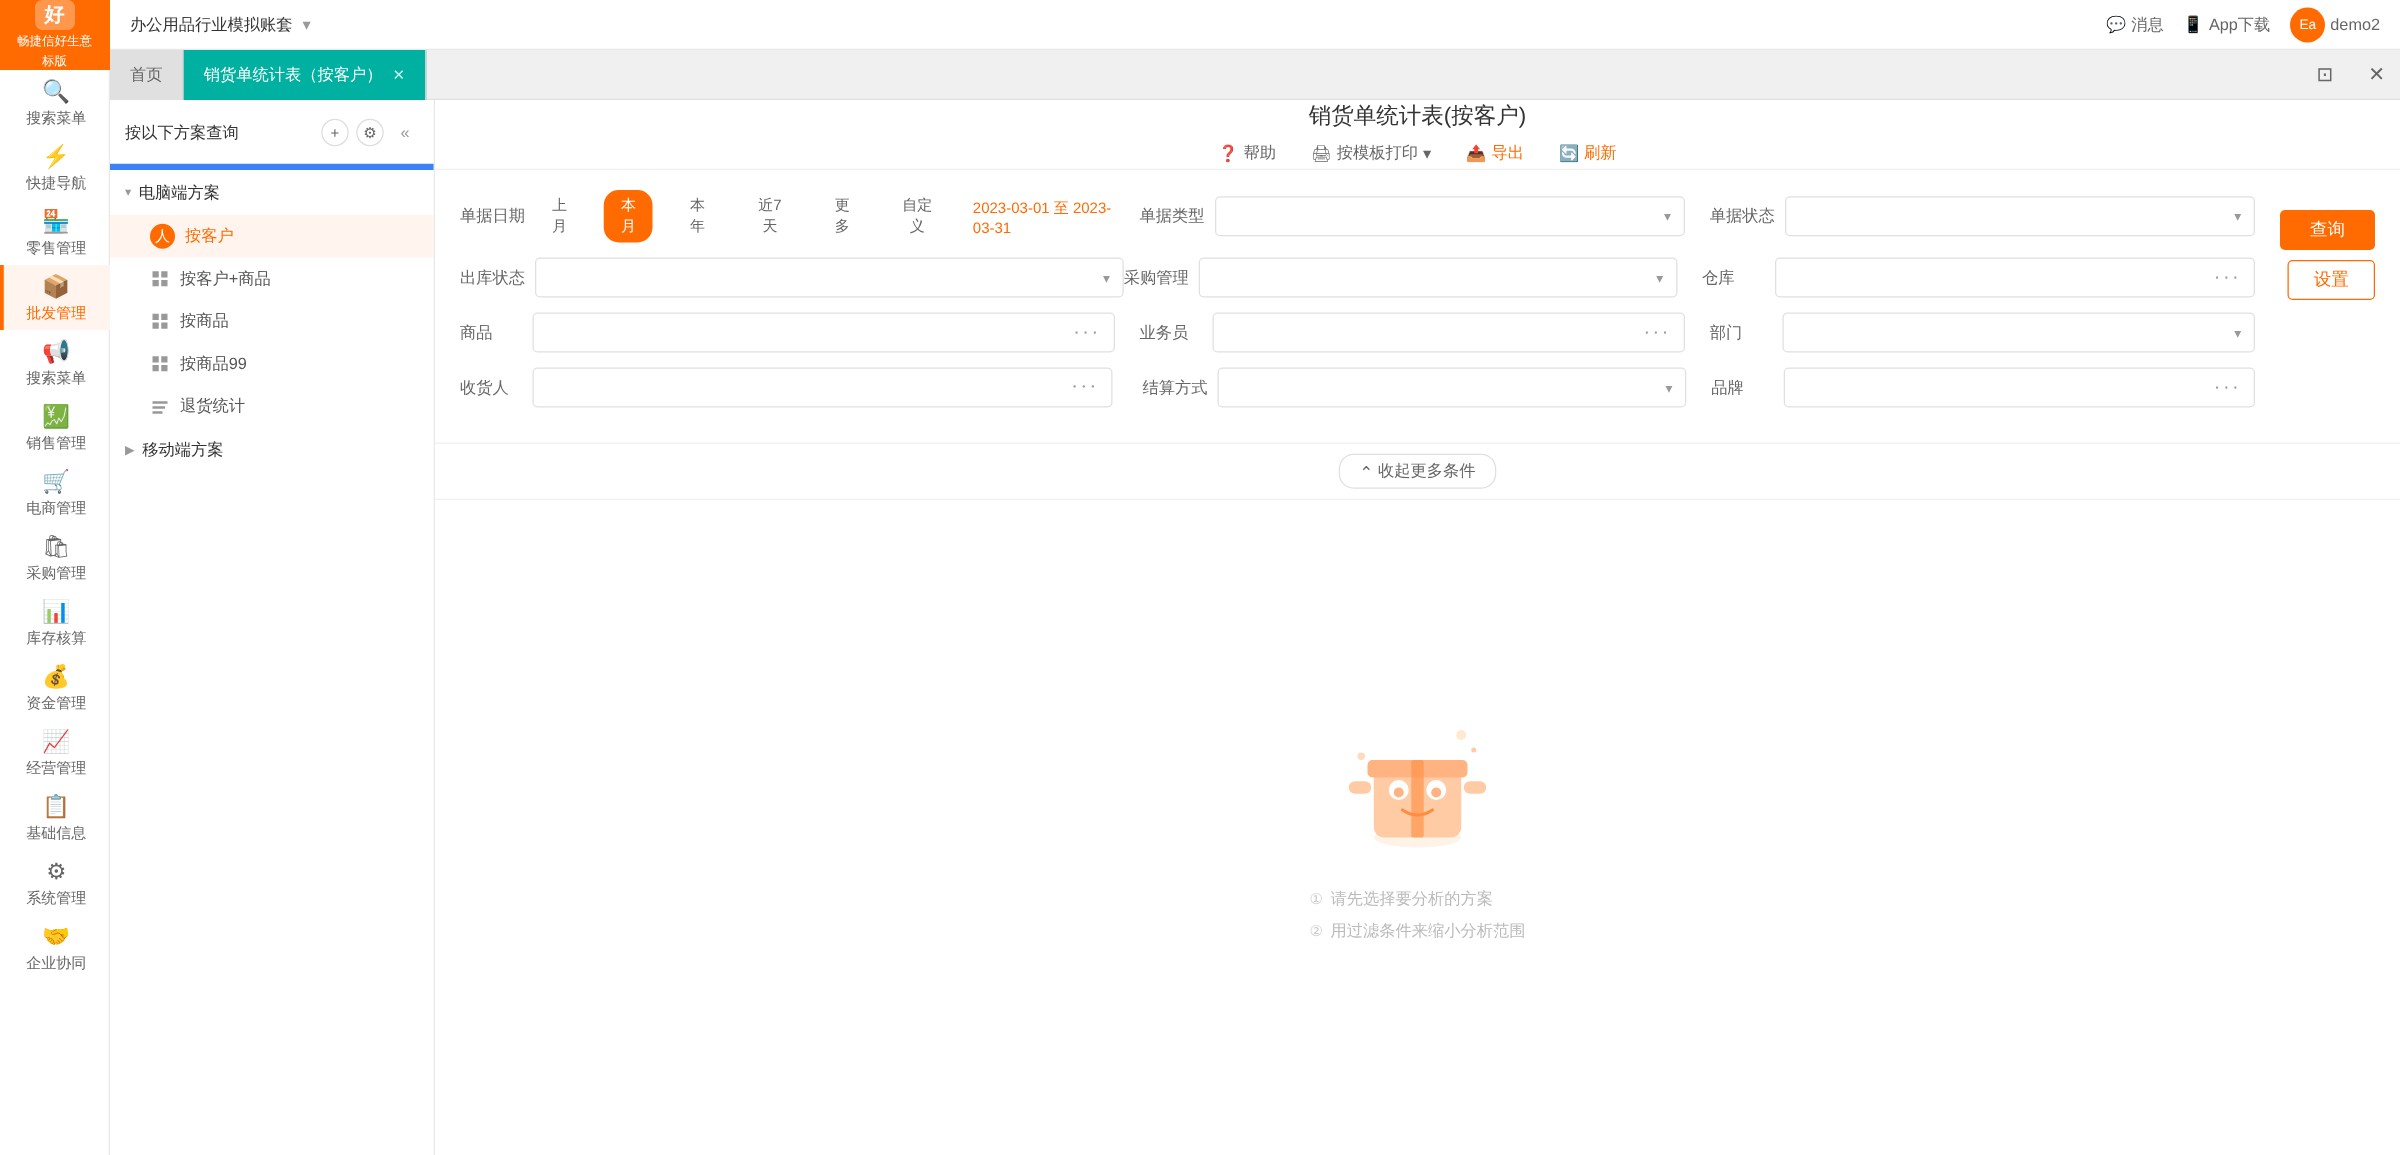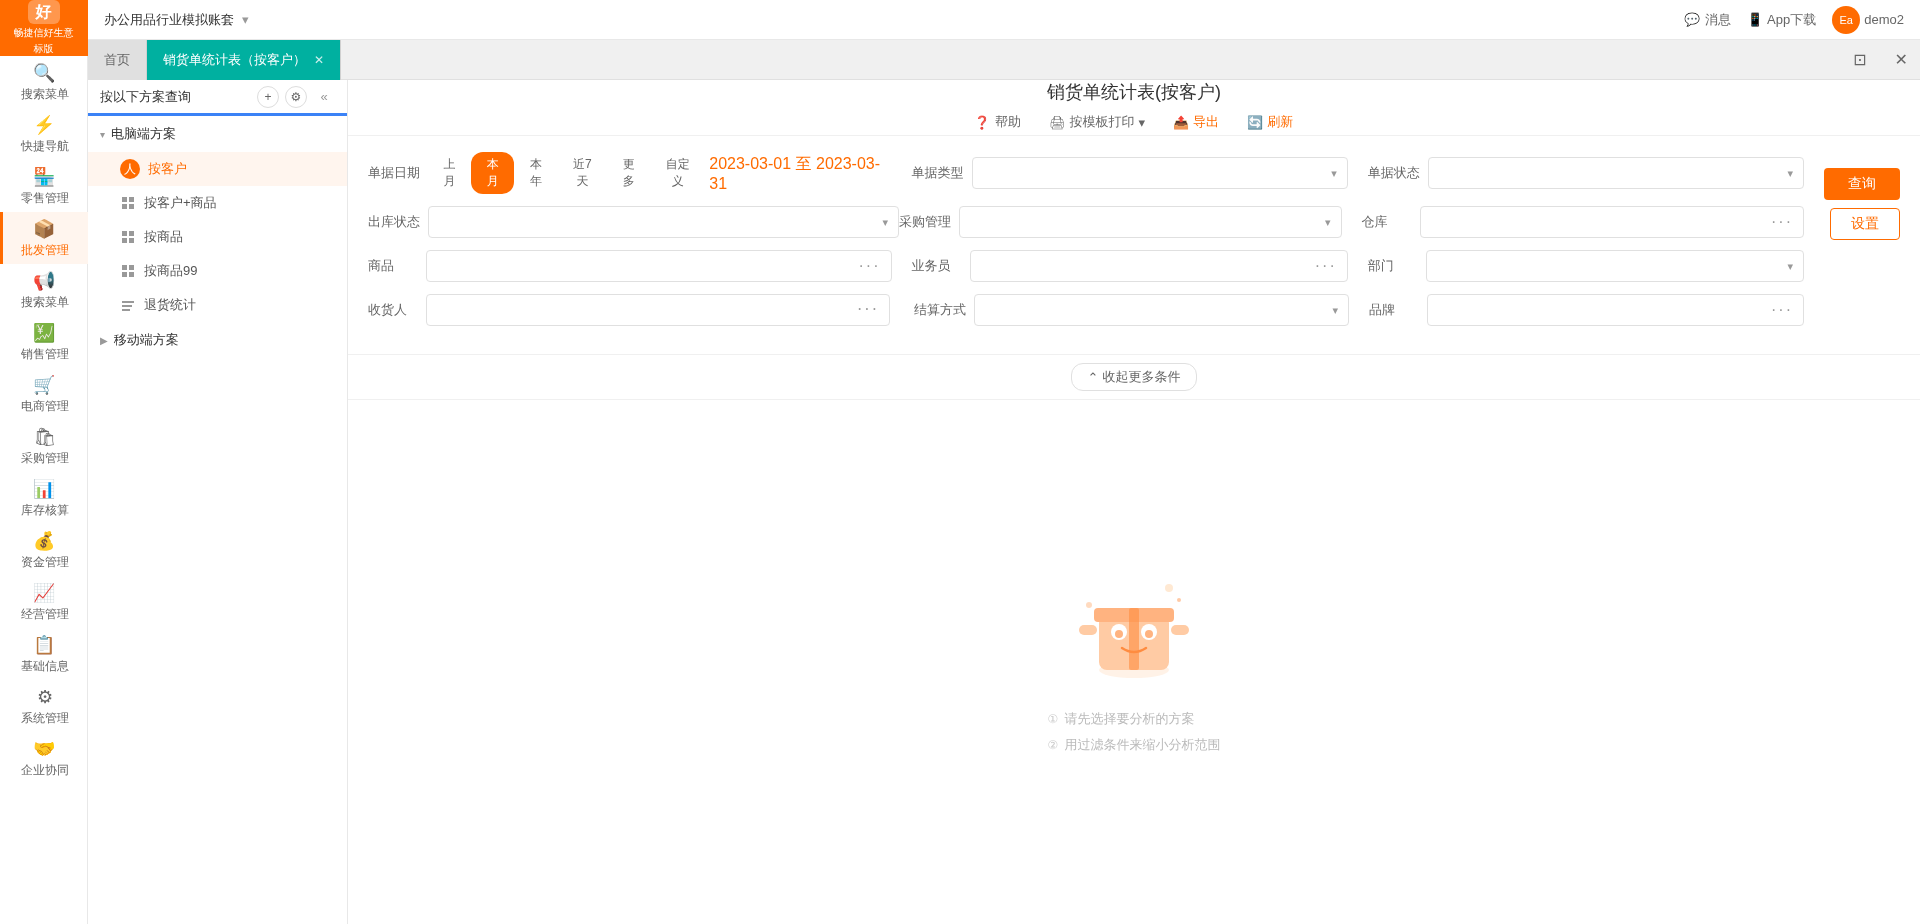--- a/index.html
+++ b/index.html
@@ -151,28 +151,28 @@
 
     
     .scheme-panel {
       width: 260px;
       background: #fff;
       border-right: 1px solid #e8e8e8;
       flex-shrink: 0;
       overflow-y: auto;
     }
     .scheme-header {
-      height: 36px;
+      height: 56px;
       display: flex;
       align-items: center;
       padding: 0 12px;
       font-size: 13px;
       font-weight: 500;
       color: #333;
-      border-bottom: 3px solid #3b82f6;
+      border-bottom: 5px solid #3b82f6;
       gap: 8px;
     }
     .scheme-header-icons {
       display: flex;
       gap: 6px;
       margin-left: auto;
     }
     .scheme-icon-btn {
       width: 22px;
       height: 22px;
@@ -307,39 +307,39 @@
       font-size: 13px;
       color: #333;
     }
     .filter-control .chevron { color: #999; font-size: 11px; }
     .filter-control .dots { color: #999; font-size: 16px; letter-spacing: 2px; }
 
     
     .date-filter {
       display: flex;
       align-items: center;
-      gap: 0;
+      gap: 16px;
       flex: 1;
     }
     .date-btn {
       padding: 4px 10px;
       border-radius: 4px;
       cursor: pointer;
       font-size: 12px;
       color: #666;
       border: none;
       background: none;
     }
     .date-btn.active {
       background: #ff6b00;
       color: white;
       border-radius: 12px;
     }
     .date-range-text {
-      font-size: 16px;
+      font-size: 12px;
       color: #ff6b00;
       margin-left: 4px;
     }
 
     
     .collapse-more {
       display: flex;
       justify-content: center;
       padding: 8px 0;
       border-bottom: 1px solid #f0f0f0;

